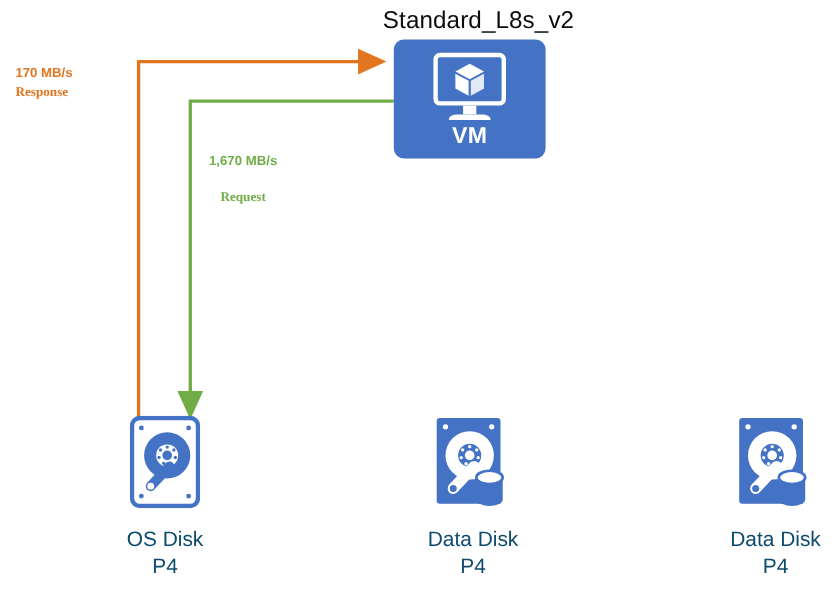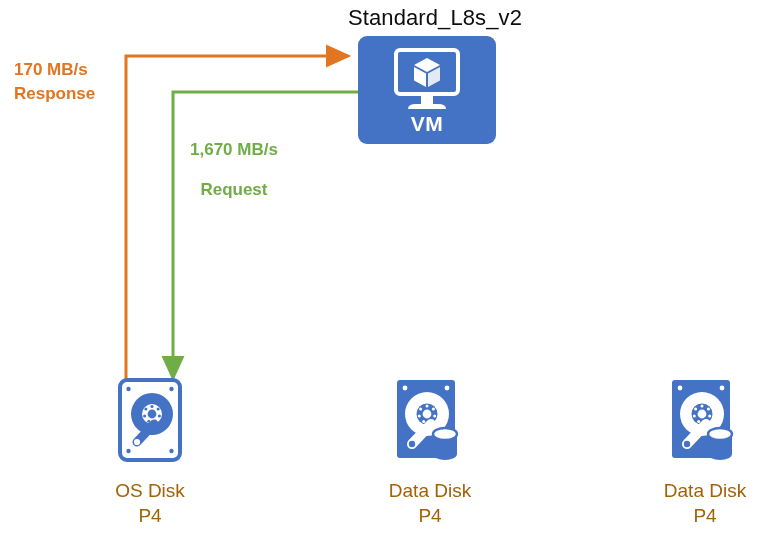--- a/index.html
+++ b/index.html
@@ -69,57 +69,57 @@
     left: 0;
     top: 0;
     width: 762px;
     height: 545px;
     pointer-events: none;
   }
 
   
   .flow-label {
     position: absolute;
-    font-size: 17px;
+    font-size: 12px;
     font-weight: bold;
     line-height: 1.42;
     white-space: nowrap;
   }
   .flow-label.response {
     left: 14px;
     top: 58px;
     color: #e2751f;
     text-align: left;
   }
   .flow-label.request {
     left: 190px;
     top: 138px;
     color: #70ad47;
     text-align: center;
   }
   .flow-label .rate { display: block; }
-  .flow-label .kind { display: block; }
+  .flow-label .kind { display: block; font-family: Liberation Serif, serif; }
   .flow-label.request .kind { text-align: center; margin-top: 16px; }
 
   
   .disk {
     position: absolute;
     width: 150px;
     text-align: center;
   }
   .disk .glyph {
     height: 92px;
     display: flex;
     align-items: flex-start;
     justify-content: center;
   }
   .disk .caption {
     margin-top: 8px;
     font-size: 19px;
-    color: #a16207;
+    color: #0c4a6e;
     line-height: 1.33;
   }
   .disk .caption .name { display: block; }
   .disk .caption .tier { display: block; }
 
   #disk-os    { left: 75px;  top: 378px; }
   #disk-data1 { left: 355px; top: 378px; }
   #disk-data2 { left: 630px; top: 378px; }
 </style>
 </head>

